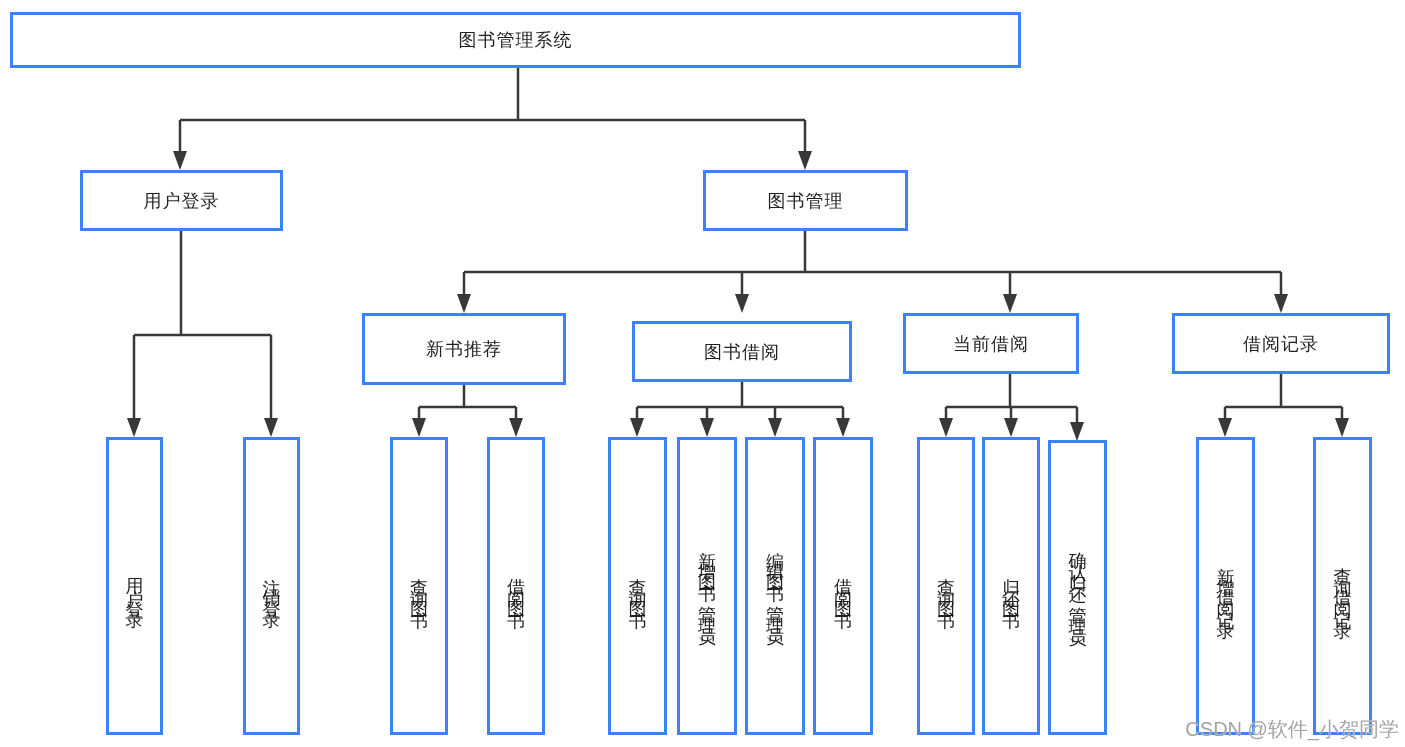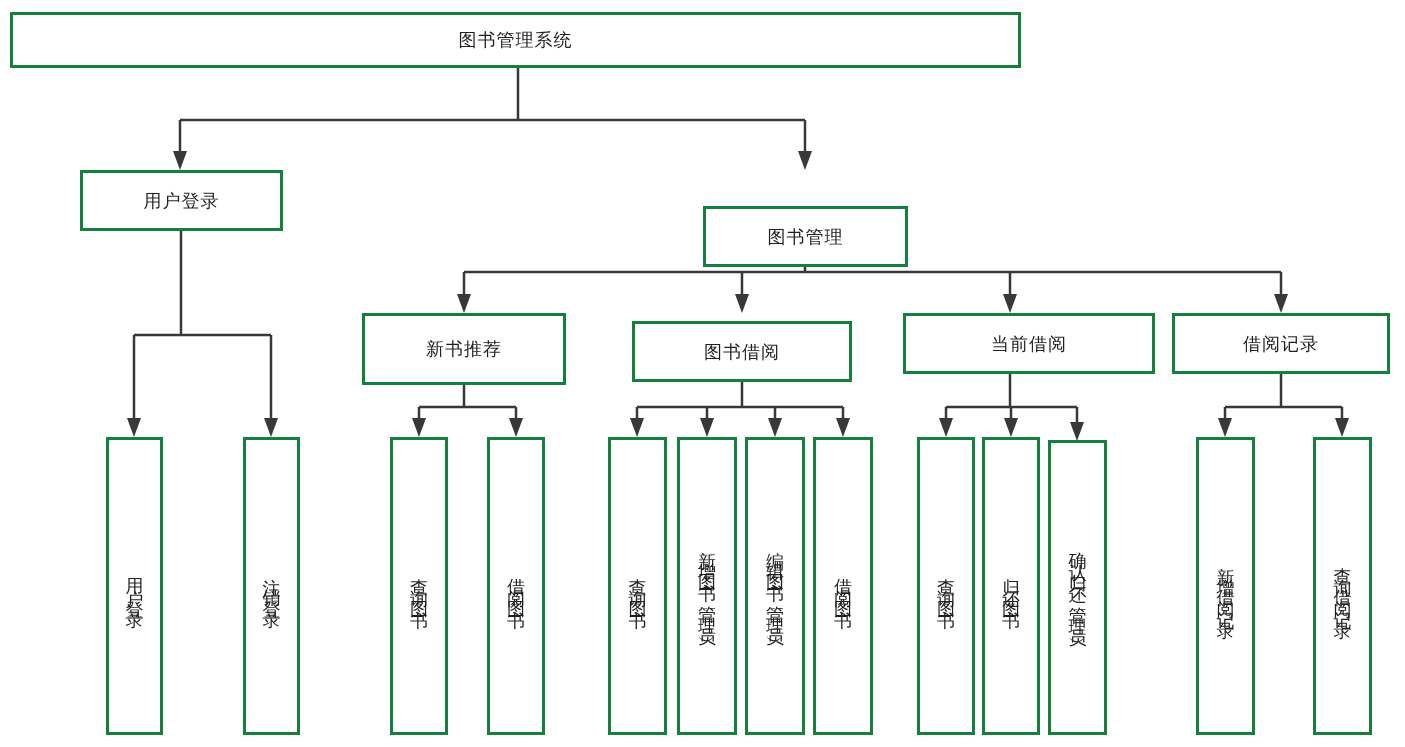--- a/index.html
+++ b/index.html
@@ -15,21 +15,21 @@
     background: #ffffff;
   }
   #connectors {
     position: absolute; left: 0; top: 0;
     width: 1405px; height: 747px;
     z-index: 1;
   }
   .node {
     position: absolute;
     box-sizing: border-box;
-    border: 3px solid #15803d;
+    border: 3px solid #3b82f6;
     background: #ffffff;
     display: flex;
     align-items: center;
     justify-content: center;
     z-index: 2;
   }
   .node .label {
     color: #1f1f1f;
     font-size: 18px;
     white-space: nowrap;
@@ -111,30 +111,30 @@
       <line x1="1342" y1="407" x2="1342" y2="423" stroke="#383838" stroke-width="2.5"></line>
       <polygon points="1335,418 1349,418 1342,437" fill="#383838"></polygon>
     </svg>
 
   <div class="node h" style="left: 10px; top: 12px; width: 1011px; height: 56px;">
       <span class="label">图书管理系统</span>
     </div>
     <div class="node h" style="left: 80px; top: 170px; width: 203px; height: 61px;">
       <span class="label">用户登录</span>
     </div>
-    <div class="node h" style="left: 703px; top: 170px; width: 205px; height: 61px; margin-top: 36px;">
+    <div class="node h" style="left: 703px; top: 170px; width: 205px; height: 61px;">
       <span class="label">图书管理</span>
     </div>
     <div class="node h" style="left: 362px; top: 313px; width: 204px; height: 72px;">
       <span class="label">新书推荐</span>
     </div>
     <div class="node h" style="left: 632px; top: 313px; width: 220px; height: 61px; margin-top: 8px;">
       <span class="label">图书借阅</span>
     </div>
-    <div class="node h" style="left: 903px; top: 313px; width: 252px; height: 61px;">
+    <div class="node h" style="left: 903px; top: 313px; width: 176px; height: 61px;">
       <span class="label">当前借阅</span>
     </div>
     <div class="node h" style="left: 1172px; top: 313px; width: 218px; height: 61px;">
       <span class="label">借阅记录</span>
     </div>
     <div class="node v" style="left: 106px; top: 437px; width: 57px; height: 298px;">
       <span class="label">用户登录</span>
     </div>
     <div class="node v" style="left: 243px; top: 437px; width: 57px; height: 298px;">
       <span class="label">注销登录</span>
@@ -165,13 +165,14 @@
     </div>
     <div class="node v" style="left: 1048px; top: 440px; width: 59px; height: 295px;">
       <span class="label">确认归还（管理员）</span>
     </div>
     <div class="node v" style="left: 1196px; top: 437px; width: 59px; height: 298px;">
       <span class="label">新增借阅记录</span>
     </div>
     <div class="node v" style="left: 1313px; top: 437px; width: 59px; height: 298px;">
       <span class="label">查询借阅记录</span>
     </div>
+    <div id="watermark">CSDN @软件_小贺同学</div>
 </div>
 
 </body></html>

